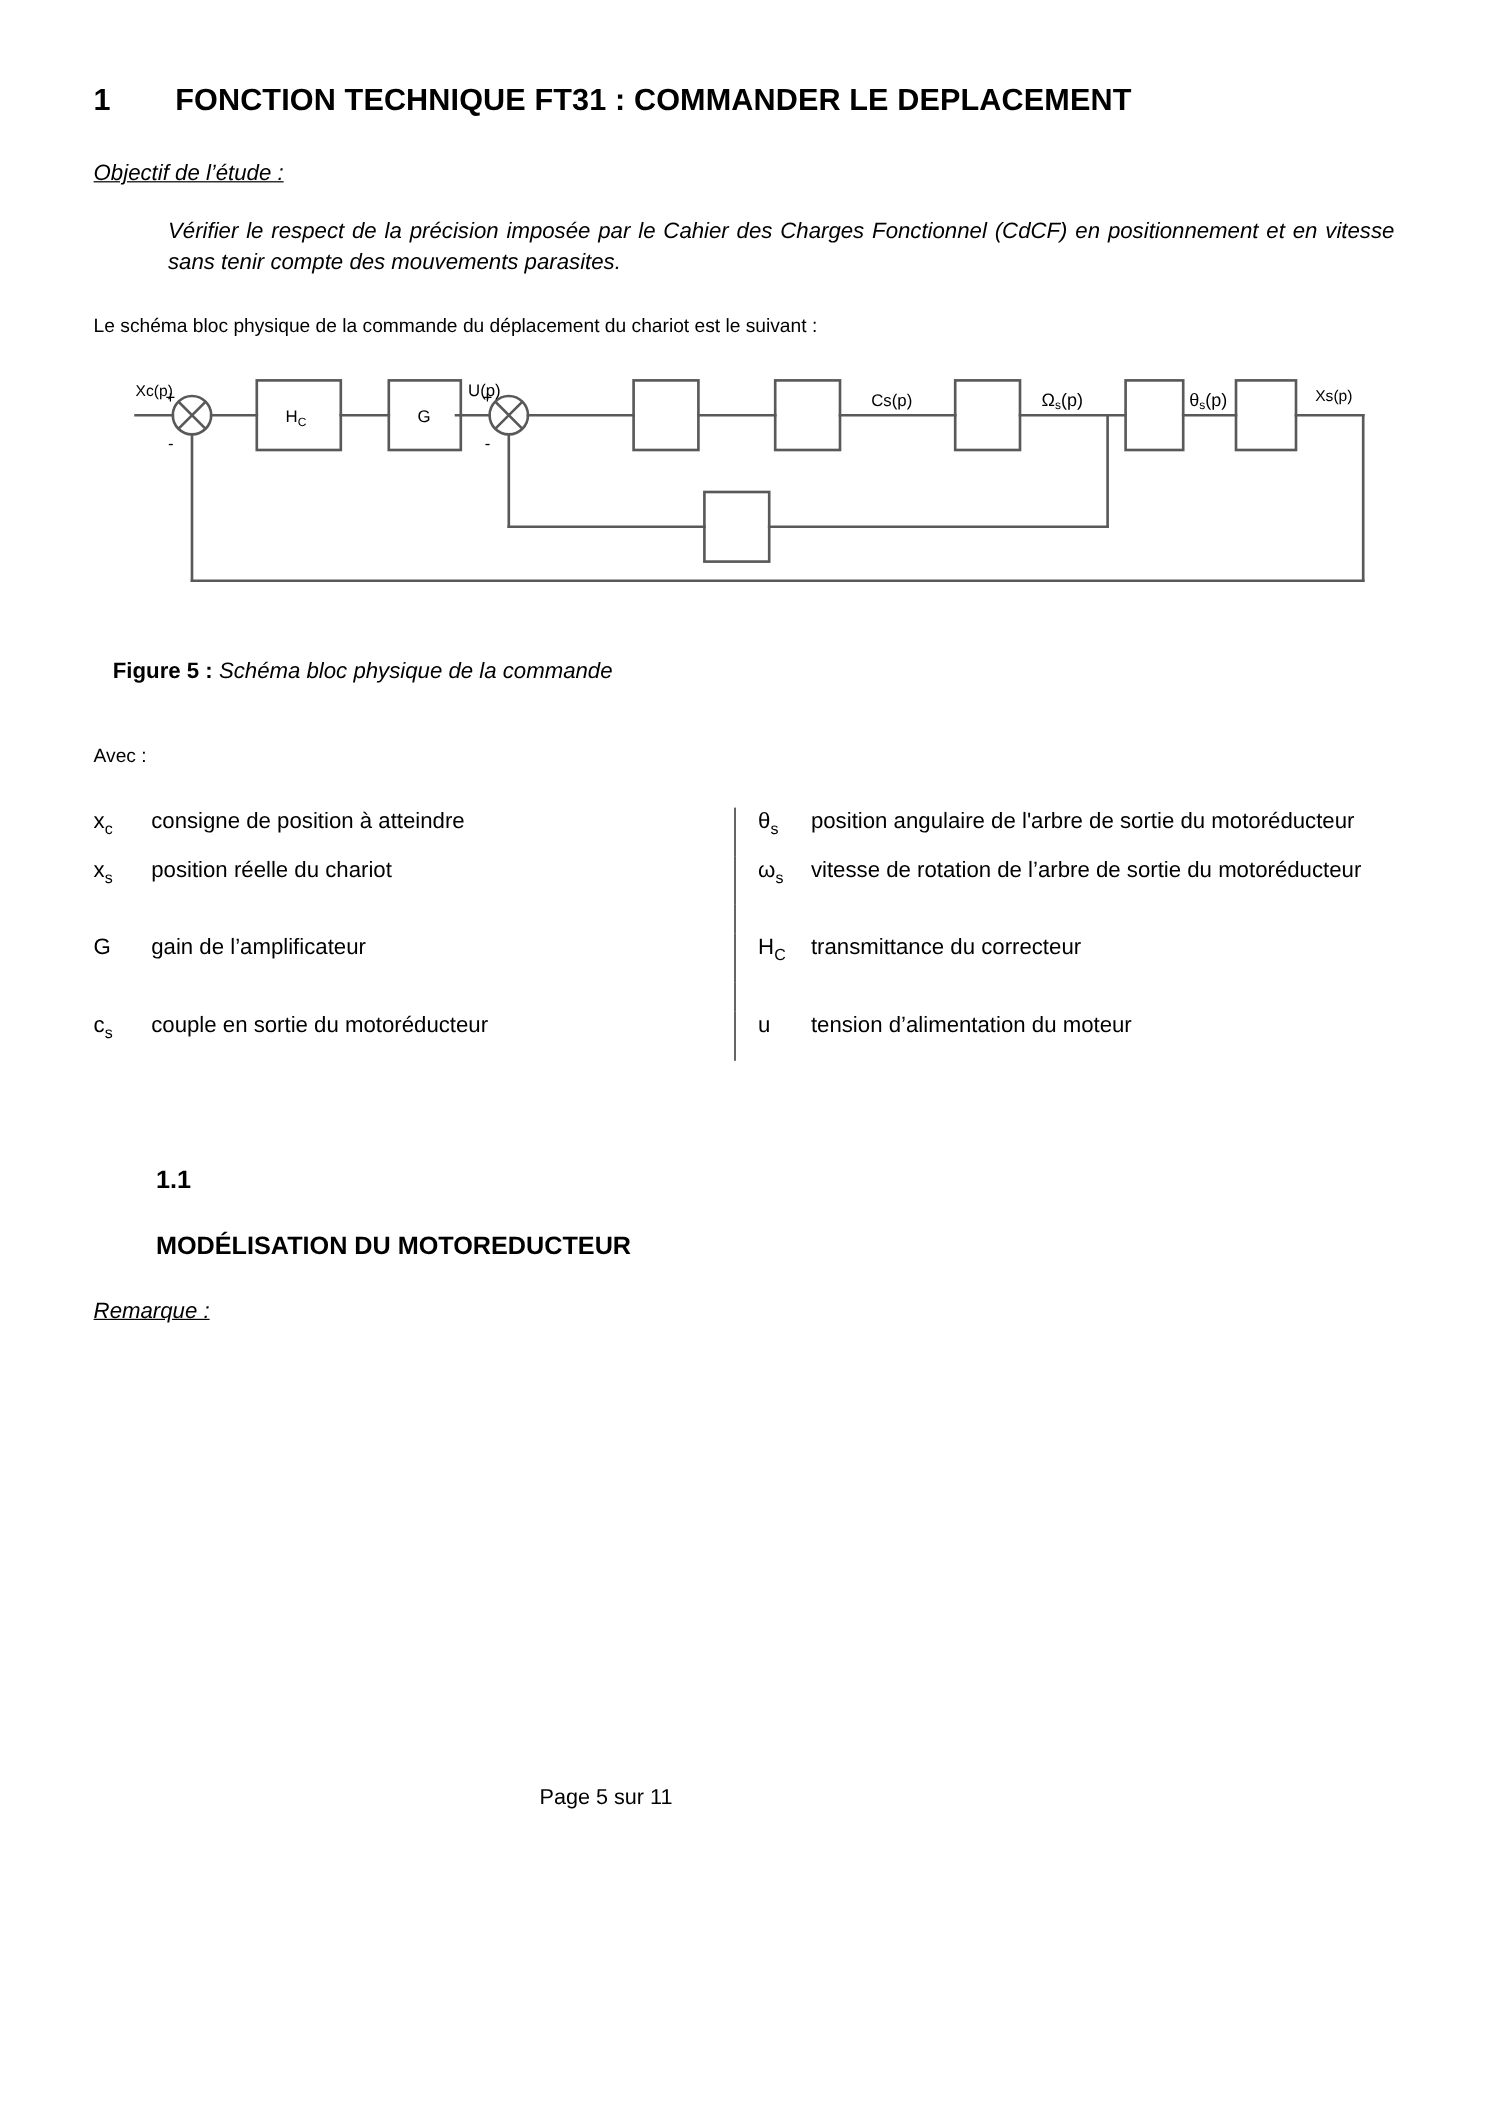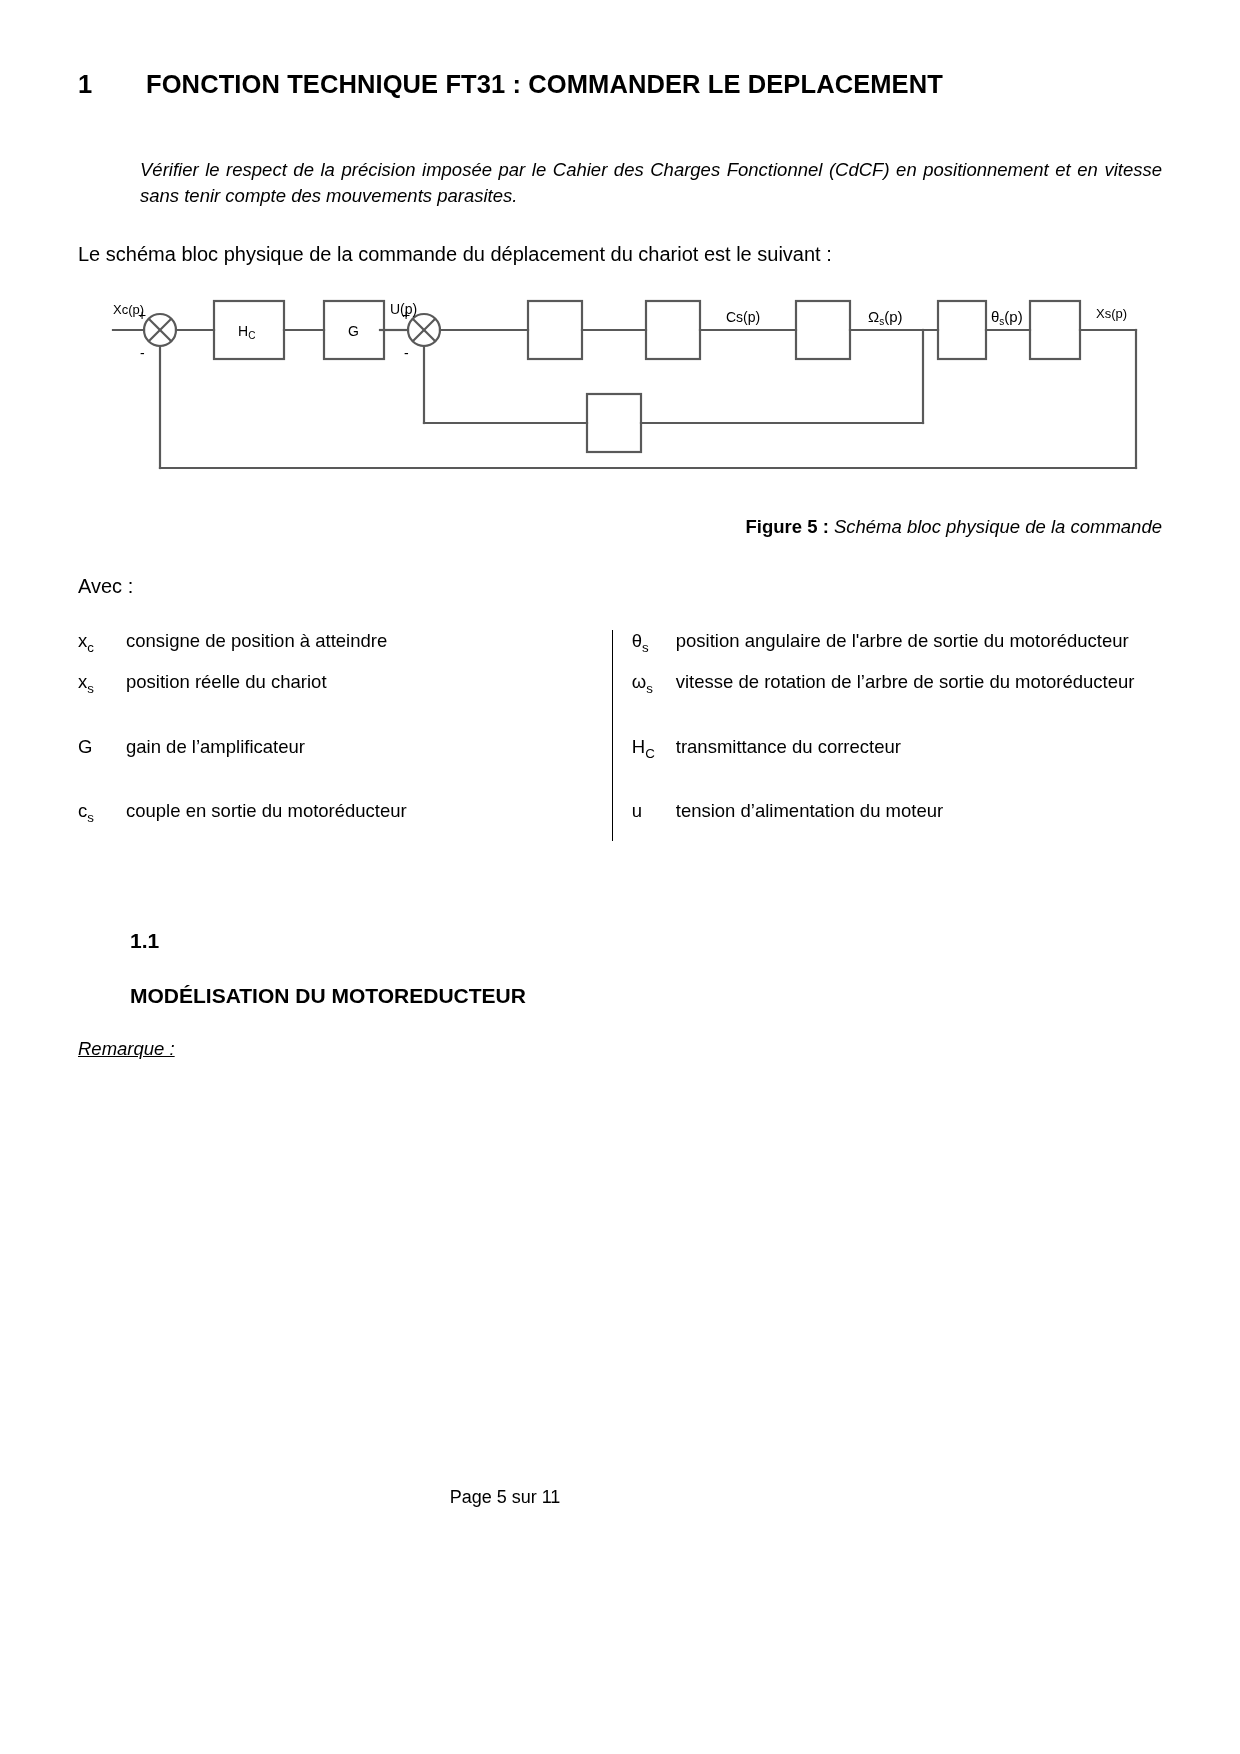--- a/index.html
+++ b/index.html
@@ -51,45 +51,45 @@
   }
   .indent-italic {
     font-size:18.5px;
     font-style:italic;
     margin:0;
     padding-left:62px;
     text-align:justify;
     line-height:1.42;
   }
   .para {
-    font-size:20px;
+    font-size:16px;
     margin:0;
     line-height:1.42;
   }
   .para.justify { text-align:justify; }
   .indent-plain {
     font-size:18.5px;
     margin:0;
     padding-left:62px;
     text-align:justify;
     line-height:1.42;
   }
   .sp-24 { height:24px; }
   .sp-30 { height:30px; }
   .sp-34 { height:34px; }
   .sp-44 { height:44px; }
 
   
   .figure-wrap { position:relative; width:1084px; height:200px; margin:0 auto; }
   .figure-wrap svg { display:block; }
   .fig-caption {
-    text-align:right;
+    text-align:left;
     font-size:18.5px;
     font-style:italic;
-    margin:0;
+    margin:16px;
   }
   .fig-caption b { font-style:normal; }
 
   
   .defs {
     width:100%;
     border-collapse:collapse;
     font-size:18.5px;
     table-layout:fixed;
   }
@@ -122,20 +122,21 @@
 
 <div class="page">
 
   <h1 class="h1">
     <span class="num">1</span>
     <span>FONCTION TECHNIQUE FT31 : COMMANDER LE DEPLACEMENT</span>
   </h1>
 
   <div class="sp-34"></div>
 
+  <p class="lbl-underline">Objectif de l’étude :</p>
 
   <div class="sp-24"></div>
 
   <p class="indent-italic">Vérifier le respect de la précision imposée par le Cahier des Charges Fonctionnel (CdCF) en positionnement et en vitesse sans tenir compte des mouvements parasites.</p>
 
   <div class="sp-30"></div>
 
   <p class="para">Le schéma bloc physique de la commande du déplacement du chariot est le suivant :</p>
 
   <div class="sp-24"></div>

